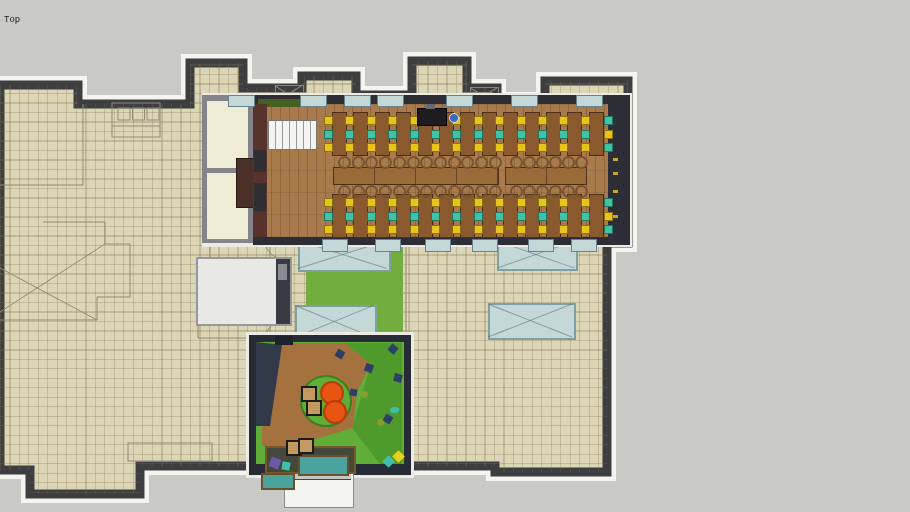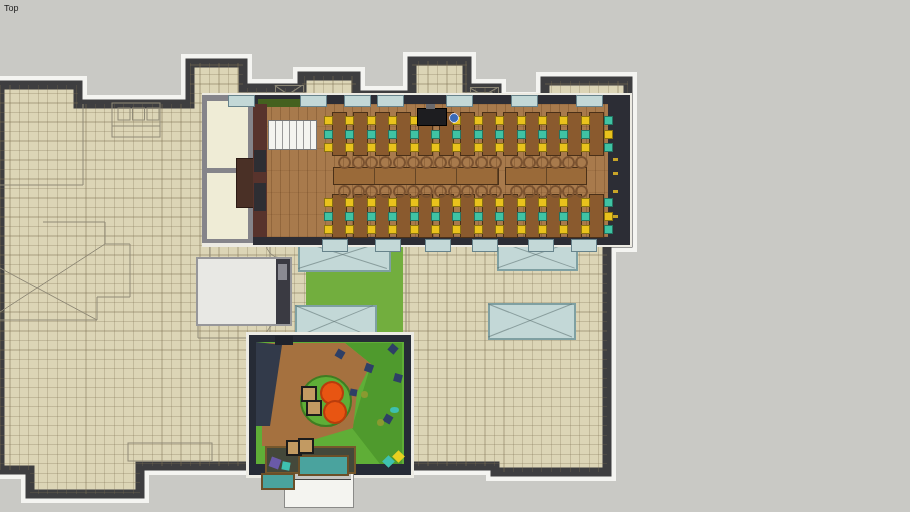--- a/index.html
+++ b/index.html
@@ -1,18 +1,18 @@
 <!DOCTYPE html>
 <html><head>
 <meta charset="utf-8">
 <style>
   html,body{margin:0;padding:0;}
   body{font-family:"Liberation Sans", sans-serif;}
   #viewport{position:relative;width:910px;height:512px;background:#c9c9c5;overflow:hidden;}
-  #view-label{position:absolute;left:4px;top:3px;font-size:9px;color:#222;z-index:20;}
+  #view-label{position:absolute;left:4px;top:15px;font-size:9px;color:#222;z-index:20;font-family:Liberation Mono, monospace;}
   .abs{position:absolute;}
   #outline-svg{position:absolute;left:0;top:0;z-index:1;}
   #grid{position:absolute;left:0;top:0;width:910px;height:512px;z-index:2;pointer-events:none;
     background-image:
       repeating-linear-gradient(0deg, rgba(125,112,82,.28) 0 1px, transparent 1px 9.5px),
       repeating-linear-gradient(90deg, rgba(125,112,82,.28) 0 1px, transparent 1px 9.5px);
     clip-path:polygon(0px 85px,78px 85px,78px 104px,190px 104px,190px 63px,243px 63px,243px 88px,302px 88px,302px 76px,356px 76px,356px 95px,412px 95px,412px 61px,467px 61px,467px 88px,497px 88px,497px 101px,545px 101px,545px 81px,628px 81px,628px 243px,607px 243px,607px 472px,495px 472px,495px 466px,140px 466px,140px 494px,30px 494px,30px 470px,0px 470px);}
   #lines-svg{position:absolute;left:0;top:0;z-index:3;}
   #lawn{left:306px;top:238px;width:97px;height:100px;background:#72ae3e;z-index:4;}
   #under-layer{position:absolute;left:0;top:0;z-index:5;}

